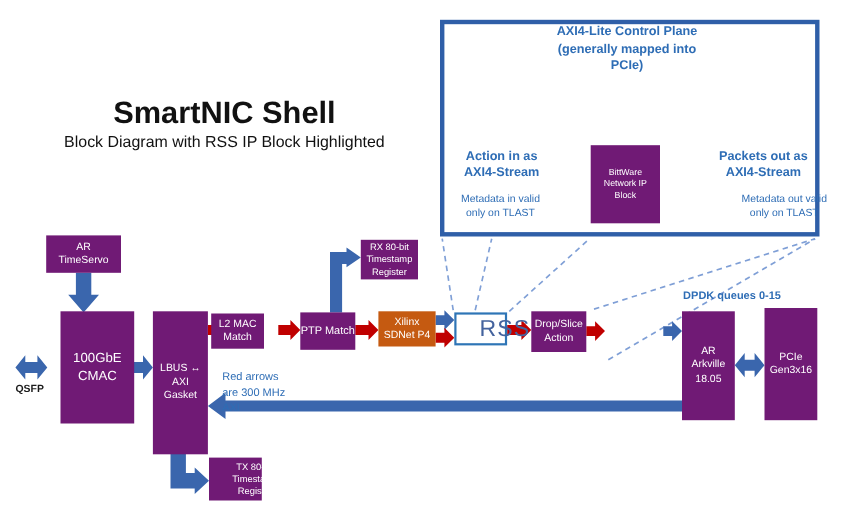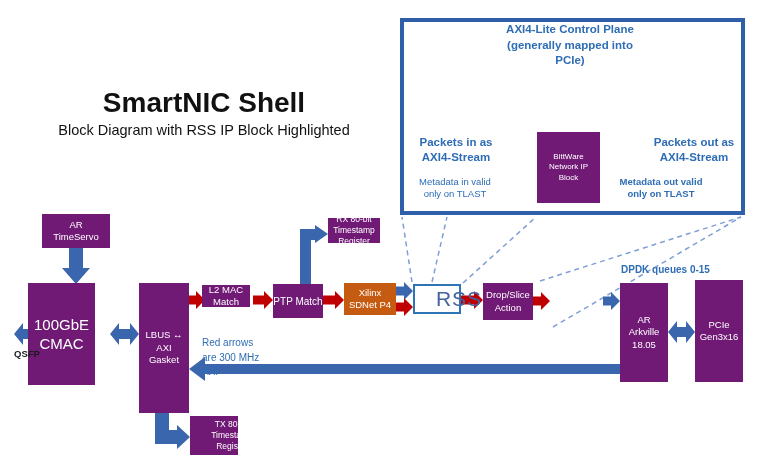--- a/index.html
+++ b/index.html
@@ -65,43 +65,43 @@
 
   <div class="titlebox">
     <h1>SmartNIC Shell</h1>
     <div class="sub">Block Diagram with RSS IP Block Highlighted</div>
   </div>
 
   <div class="inset"></div>
   <div class="lbl bluetext ctr" style="left:430px;top:22px;width:280px;font-size:11.5px;font-weight:600;line-height:1.35;">AXI4-Lite Control Plane
 (generally mapped into
 PCIe)</div>
-  <div class="lbl bluetext ctr" style="left:408px;top:135px;width:96px;font-size:11.5px;font-weight:600;line-height:1.3;">Packets in as
+  <div class="lbl bluetext ctr" style="left:408px;top:135px;width:96px;font-size:11.5px;font-weight:600;line-height:1.3;">Action in as
 AXI4-Stream</div>
   <div class="lbl bluetext ctr" style="left:404px;top:176px;width:102px;font-size:9.5px;font-weight:500;line-height:1.3;">Metadata in valid
 only on TLAST</div>
   <div class="blk" style="left:537px;top:132px;width:63px;height:71px;font-size:8px;">BittWare
 Network IP
 Block</div>
   <div class="lbl bluetext ctr" style="left:644px;top:135px;width:100px;font-size:11.5px;font-weight:600;line-height:1.3;">Packets out as
 AXI4-Stream</div>
-  <div class="lbl bluetext ctr" style="left:606px;top:176px;width:110px;font-size:9.5px;font-weight:700;line-height:1.3;">Metadata out valid
+  <div class="lbl bluetext ctr" style="left:658px;top:176px;width:110px;font-size:9.5px;font-weight:400;line-height:1.3;">Metadata out valid
 only on TLAST</div>
 
   <div class="blk" style="left:42px;top:214px;width:68px;height:34px;">AR
 TimeServo</div>
-  <div class="blk" style="left:28px;top:283px;width:67px;height:102px;font-size:15px;">100GbE
+  <div class="blk" style="left:55px;top:283px;width:67px;height:102px;font-size:12px;">100GbE
 CMAC</div>
   <div class="blk" style="left:139px;top:283px;width:50px;height:130px;">LBUS ↔
 AXI
 Gasket</div>
-  <div class="blk" style="left:202px;top:285px;width:48px;height:22px;">L2 MAC
+  <div class="blk" style="left:192px;top:285px;width:48px;height:32px;">L2 MAC
 Match</div>
   <div class="blk" style="left:273px;top:284px;width:50px;height:34px;font-size:10px;">PTP Match</div>
-  <div class="blk" style="left:328px;top:218px;width:52px;height:25px;font-size:8.5px;">RX 80-bit
+  <div class="blk" style="left:328px;top:218px;width:52px;height:36px;font-size:8.5px;">RX 80-bit
 Timestamp
 Register</div>
   <div class="blk orange" style="left:344px;top:283px;width:52px;height:32px;">Xilinx
 SDNet P4</div>
   <div class="blk rss" style="left:413px;top:284px;width:48px;height:30px;padding-left:44px;">RSS</div>
   <div class="blk" style="left:483px;top:283px;width:50px;height:37px;">Drop/Slice
 Action</div>
   <div class="blk" style="left:620px;top:283px;width:48px;height:99px;">AR
 Arkville
 18.05</div>

